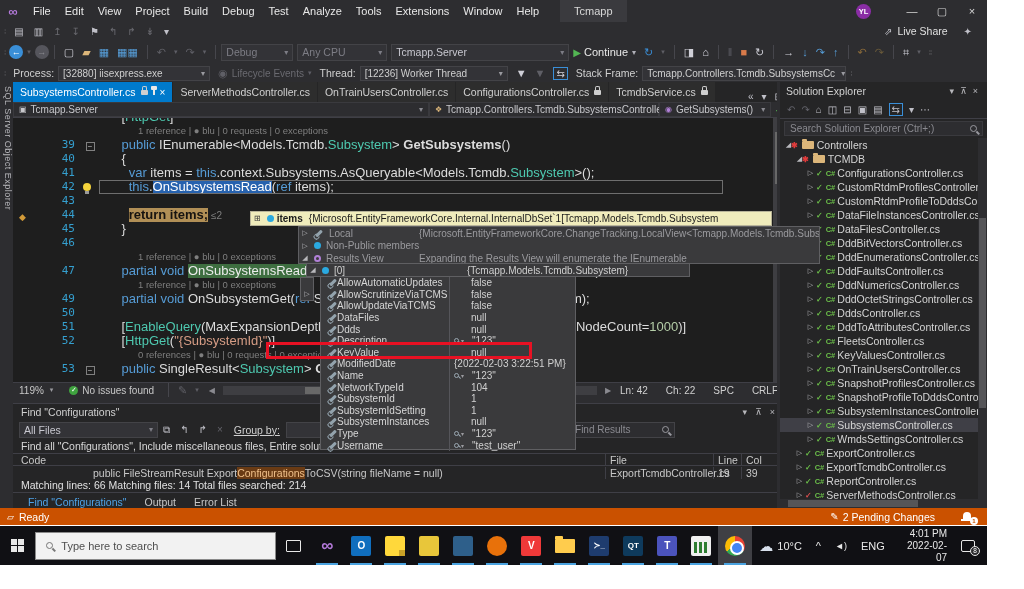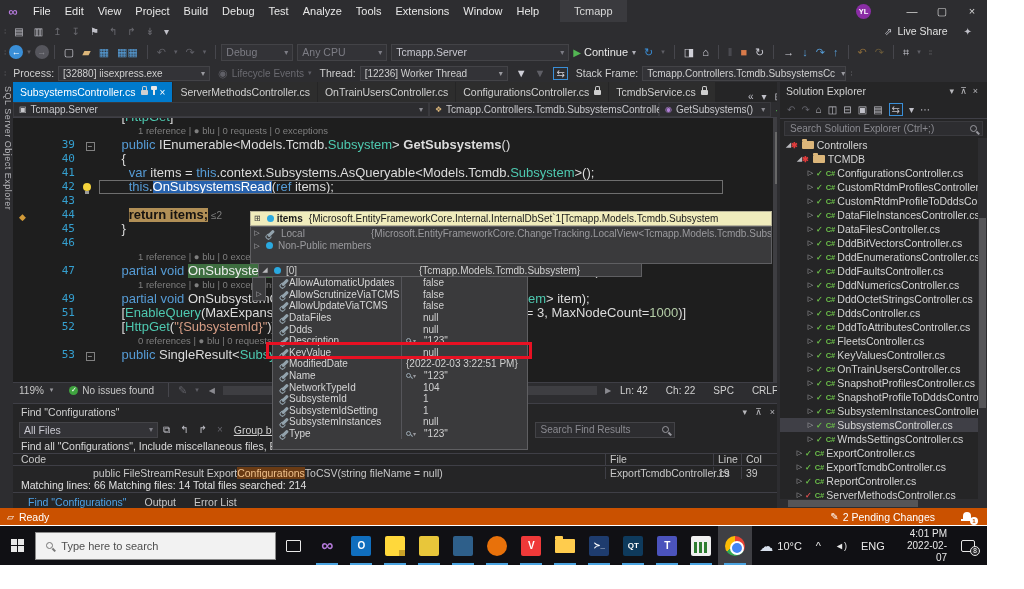--- a/index.html
+++ b/index.html
@@ -105,21 +105,21 @@
   #fp-scope{width:139px;height:16px;}
   .fpi{margin:0 5px;color:#c0c0c8;font-size:10px;}
   .fpi.dim{color:#62626a;}
   #fp-group-label{margin:0 6px;color:#d0d0d0;text-decoration:underline;}
   #fp-groupdd{width:110px;height:16px;}
   .fp-toggle{display:flex;align-items:center;margin:0 7px;color:#d0d0d0;}
   .fp-toggle .ic{margin-right:4px;color:#b0b0b8;}
   #fp-search{margin-left:6px;width:140px;height:16px;background:#2d2d30;border:1px solid #434347;color:#8a8a90;display:flex;align-items:center;padding:0 5px;font-size:10px;justify-content:space-between;}
   #fp-info{height:13px;padding:0 8px;color:#d8d8d8;white-space:nowrap;overflow:hidden;}
   #fp-headrow,#fp-resultrow{display:flex;height:13px;align-items:center;color:#c8c8c8;}
-  #fp-headrow{border-top:1px solid #3f3f46;border-bottom:1px solid #3f3f46;align-items:flex-end;}
+  #fp-headrow{border-top:1px solid #3f3f46;border-bottom:1px solid #3f3f46;}
   .fc-code{flex:1;padding-left:80px;white-space:nowrap;overflow:hidden;}
   #fp-headrow .fc-code{padding-left:8px;}
   .fc-file{width:108px;flex:none;border-left:1px solid #3f3f46;padding-left:4px;}
   .fc-line{width:28px;flex:none;border-left:1px solid #3f3f46;padding-left:4px;}
   .fc-col{width:30px;flex:none;border-left:1px solid #3f3f46;padding-left:4px;}
   .fc-sb{width:16px;flex:none;color:#8a8a90;font-size:7px;text-align:center;}
   .hlmatch{background:#6a3b14;color:#f0c08a;}
   #fp-summary{height:13px;padding:0 8px;color:#e0e0e0;}
   #fp-tabs{height:16px;display:flex;align-items:flex-end;padding-left:6px;border-top:1px solid #3f3f46;}
   .fp-tab{padding:0 9px;font-size:10.5px;color:#c8c8c8;}
@@ -188,21 +188,21 @@
   .tb-excel::after{content:"";position:absolute;left:3px;bottom:3px;width:14px;height:11px;background:repeating-linear-gradient(90deg,#2e7d32 0 3px,transparent 3px 5px);}
   .tb-chrome{border-radius:50%;background:conic-gradient(#ea4335 0 33%,#34a853 33% 66%,#fbbc05 66% 100%);position:relative;}
   .tb-chrome::after{content:"";position:absolute;left:5px;top:5px;width:10px;height:10px;border-radius:50%;background:#4285f4;border:2px solid #fff;}
   #tray{margin-left:auto;display:flex;align-items:center;height:100%;}
   .tray-item{margin:0 7px;font-size:11px;display:flex;align-items:center;}
   #cloud{color:#d8e0ec;font-size:14px;margin-right:4px;}
   #clock{text-align:right;font-size:10px;line-height:12px;margin:0 8px;}
   #notif{position:relative;width:15px;height:12px;border:1.5px solid #e8e8e8;border-radius:2px;margin:0 12px 0 6px;}
   #notif span{position:absolute;right:-6px;bottom:-5px;width:10px;height:10px;border-radius:50%;background:#2d2d30;border:1px solid #e8e8e8;color:#fff;font-size:6.5px;display:flex;align-items:center;justify-content:center;}
   
-  .dtpanel{position:absolute;background:#3a3a3c;border:1px solid #5f5f62;z-index:50;font-size:10px;color:#cfcfcf;}
+  .dtpanel{position:absolute;background:#3a3a3c;border:1px solid #5f5f62;z-index:50;font-size:10px;color:#cfcfcf;margin-left:48px;}
   #dt-header{position:absolute;left:250px;top:211px;width:522px;height:15px;background:#f0ecbc;border:1px solid #b8b49a;color:#1a1a1a;display:flex;align-items:center;z-index:51;font-size:10px;white-space:nowrap;overflow:hidden;}
   #dt-header .exp{color:#3a3a3a;font-size:8px;margin:0 3px;}
   .bluedot{display:inline-block;width:7px;height:7px;border-radius:50%;background:#2aa9e0;margin:0 3px;}
   .resdot{display:inline-block;width:7px;height:7px;border-radius:50%;border:2px solid #b180d7;margin:0 3px;}
   .wrench{display:inline-block;width:8px;height:3px;background:#93a3ad;border-radius:1px;transform:rotate(-45deg);margin:0 4px;position:relative;}
   .wrench::before{content:"";position:absolute;left:-3px;top:-1px;width:4px;height:4px;border:1.5px solid #93a3ad;border-radius:50%;border-right-color:transparent;}
   #dt-main{left:250px;top:226px;width:522px;height:38px;}
   .dtrow{display:flex;align-items:center;height:12.5px;white-space:nowrap;overflow:hidden;}
   .dtrow .exp{width:12px;text-align:center;color:#b8b8bc;font-size:7px;flex:none;}
   .dtrow .nm{margin-left:2px;}
@@ -378,20 +378,21 @@
               <div class="crow"><span class="cmarg"></span><span class="cnum">41</span><span class="cfold"></span><span class="ccode"><span class="p">      </span><span class="k">var</span><span class="p"> items = </span><span class="k">this</span><span class="p">.context.Subsystems.AsQueryable&lt;Models.Tcmdb.</span><span class="t">Subsystem</span><span class="p">&gt;();</span></span></div>
               <div class="crow"><span class="cmarg"></span><span class="cnum">42</span><span class="cfold"></span><span class="ccode"><span class="p">      </span><span class="k">this</span><span class="p">.</span><span class="sel">OnSubsystemsRead</span><span class="p">(</span><span class="k">ref</span><span class="p"> items);</span></span><span class="bulb"></span><span class="stmtbox"></span></div>
               <div class="crow"><span class="cmarg"></span><span class="cnum">43</span><span class="cfold"></span><span class="ccode"></span></div>
               <div class="crow"><span class="cmarg"><span class="bpdiamond">◆</span></span><span class="cnum">44</span><span class="cfold"></span><span class="ccode"><span class="p">      </span><span class="ret">return items;</span><span class="perftip"> ≤2</span></span></div>
               <div class="crow"><span class="cmarg"></span><span class="cnum">45</span><span class="cfold"></span><span class="ccode"><span class="p">    }</span></span></div>
               <div class="crow"><span class="cmarg"></span><span class="cnum">46</span><span class="cfold"></span><span class="ccode"></span></div>
               <div class="crow lens"><span class="cmarg"></span><span class="cnum"></span><span class="cfold"></span><span class="ccode">1 reference | ● blu | 0 exceptions</span></div>
               <div class="crow"><span class="cmarg"></span><span class="cnum">47</span><span class="cfold"></span><span class="ccode"><span class="p">    </span><span class="k">partial</span><span class="p"> </span><span class="k">void</span><span class="p"> </span><span class="grn">OnSubsystemsRead</span><span class="p">(</span><span class="k">ref</span><span class="p"> IQueryable&lt;Models.Tcmdb.</span><span class="t">Subsystem</span><span class="p">&gt; items);</span></span></div>
               <div class="crow lens"><span class="cmarg"></span><span class="cnum"></span><span class="cfold"></span><span class="ccode">1 reference | ● blu | 0 exceptions</span></div>
               <div class="crow"><span class="cmarg"></span><span class="cnum">49</span><span class="cfold"></span><span class="ccode"><span class="p">    </span><span class="k">partial</span><span class="p"> </span><span class="k">void</span><span class="p"> OnSubsystemGet(</span><span class="k">ref</span><span class="p"> SingleResult&lt;Models.Tcmdb.</span><span class="t">Subsystem</span><span class="p">&gt; item);</span></span></div>
+              <div class="crow"><span class="cmarg"></span><span class="cnum">50</span><span class="cfold"></span><span class="ccode"></span></div>
               <div class="crow"><span class="cmarg"></span><span class="cnum">51</span><span class="cfold"></span><span class="ccode"><span class="p">    [</span><span class="t">EnableQuery</span><span class="p">(MaxExpansionDepth = 10, MaxAnyAllExpressionDepth = 3, MaxNodeCount=</span><span class="n">1000</span><span class="p">)]</span></span></div>
               <div class="crow"><span class="cmarg"></span><span class="cnum">52</span><span class="cfold"></span><span class="ccode"><span class="p">    [</span><span class="t">HttpGet</span><span class="p">(</span><span class="s">"{SubsystemId}"</span><span class="p">)]</span></span></div>
               <div class="crow lens"><span class="cmarg"></span><span class="cnum"></span><span class="cfold"></span><span class="ccode">0 references | ● blu | 0 requests | 0 exceptions</span></div>
               <div class="crow"><span class="cmarg"></span><span class="cnum">53</span><span class="cfold"><span class="foldbox">−</span></span><span class="ccode"><span class="p">    </span><span class="k">public</span><span class="p"> SingleResult&lt;</span><span class="t">Subsystem</span><span class="p">&gt; </span><span class="m">GetSubsystem</span><span class="p">()</span></span></div>
             </div>
           <div id="v-scroll">▲<div id="v-thumb"></div><div style="position:absolute;bottom:1px;left:0;width:100%">▼</div></div>
         </div>
 
         <div id="editor-status">
           <span id="zoombox">119%</span>
@@ -760,20 +761,26 @@
         <span class="wrench"></span>
         <span class="nm">Local</span>
         <span class="val">{Microsoft.EntityFrameworkCore.ChangeTracking.LocalView&lt;Tcmapp.Models.Tcmdb.Subsystem&gt;}</span>
       </div>
       <div class="dtrow dim">
         <span class="exp">▷</span>
         <span class="bluedot"></span>
         <span class="nm">Non-Public members</span>
         <span class="val"></span>
       </div>
+      <div class="dtrow dim">
+        <span class="exp">◢</span>
+        <span class="resdot"></span>
+        <span class="nm">Results View</span>
+        <span class="val">Expanding the Results View will enumerate the IEnumerable</span>
+      </div>
     </div>
   <div class="dtpanel" id="dt-item">
       <div class="dtrow">
         <span class="exp">◢</span>
         <span class="bluedot"></span>
         <span class="nm">[0]</span>
         <span class="val">{Tcmapp.Models.Tcmdb.Subsystem}</span>
       </div>
     </div>
   <div class="dtpanel" id="dt-strip">
@@ -869,15 +876,25 @@
       <div class="prow">
         <span class="pwrench wrench"></span>
         <span class="nm">Type</span>
         <span class="divline"></span>
         <span class="vmag">
           <span class="mag2"></span>
           <span class="car">▾</span>
           <span>"123"</span>
         </span>
       </div>
+      <div class="prow">
+        <span class="pwrench wrench"></span>
+        <span class="nm">Username</span>
+        <span class="divline"></span>
+        <span class="vmag">
+          <span class="mag2"></span>
+          <span class="car">▾</span>
+          <span>"test_user"</span>
+        </span>
+      </div>
     </div>
   <div id="annotation-box"></div>
 </div>
 
 </body></html>

